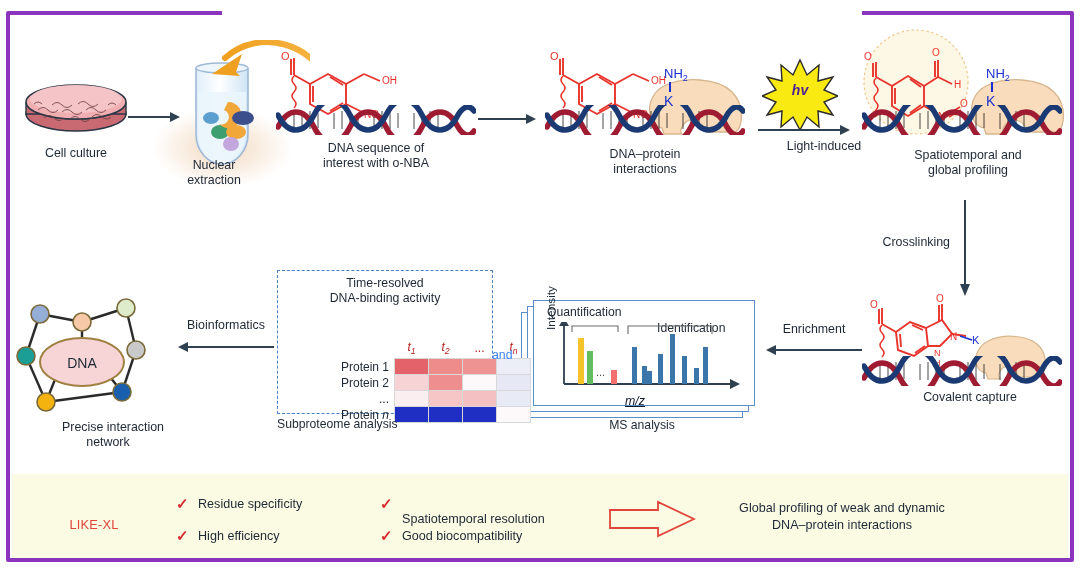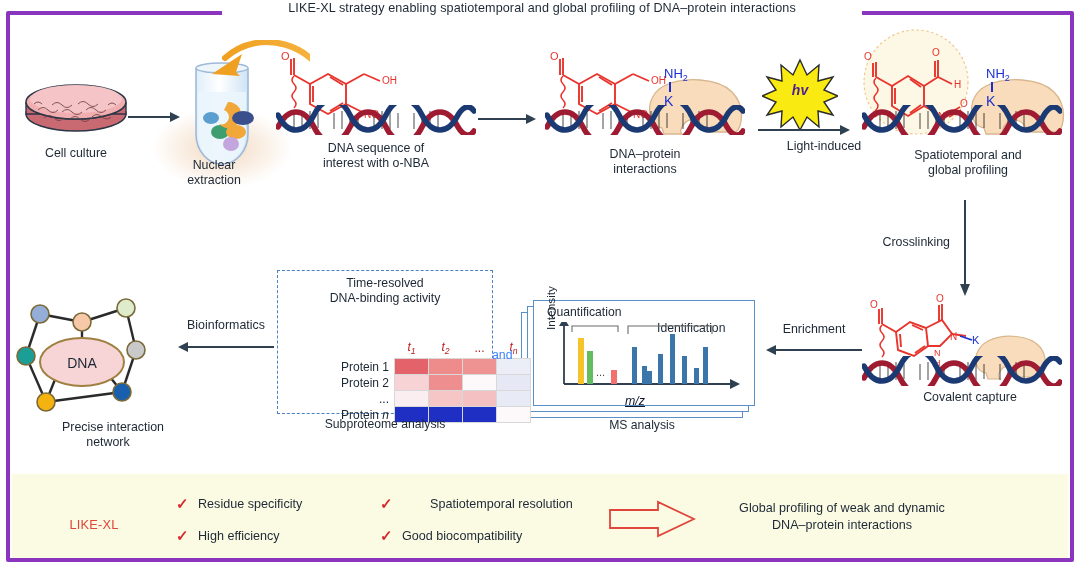--- a/index.html
+++ b/index.html
@@ -78,21 +78,21 @@
   table.heat td.rlab {
     font-size: 12px; color: #1d2835; text-align: right;
     padding-right: 5px; white-space: nowrap; border: none;
   }
   table.heat th {
     font-size: 12px; color: #b91c1c; font-weight: normal;
     height: 16px; padding: 0 0 2px 0; border: none;
   }
   .sub-cap {
     position: absolute; left: 277px; top: 417px; width: 216px;
-    text-align: center; font-size: 12.2px; color: #1d2835;
+    font-size: 12.2px; color: #1d2835;
   }
   .and-lab {
     position: absolute; left: 492px; top: 348px;
     font-size: 12.3px; color: #3b82f6;
   }
   
   .card {
     position: absolute; background: #ffffff;
     border: 1.6px solid #5b8fc9;
   }
@@ -138,21 +138,20 @@
   .sub { font-size: .72em; vertical-align: sub; }
   .ital { font-style: italic; }
 </style>
 </head>
 <body>
 
 <div id="canvas">
 
   <div class="frame"></div>
   <div class="title-mask"></div>
-  <div class="fig-title">LIKE-XL strategy enabling spatiotemporal and global profiling of DNA–protein interactions</div>
 
   <svg class="dish-wrap" viewBox="0 0 108 56">
     <ellipse cx="54" cy="36" rx="50" ry="17" fill="#c96a72" stroke="#2a3545" stroke-width="1.4"></ellipse>
     <path d="M4 36 L4 24 A50 17 0 0 0 104 24 L104 36 Z" fill="#c96a72" stroke="#2a3545" stroke-width="1.4"></path>
     <ellipse cx="54" cy="24" rx="50" ry="17" fill="#f0aeb1" stroke="#2a3545" stroke-width="1.4"></ellipse>
     <ellipse cx="54" cy="21" rx="46" ry="14" fill="#f5c4c6" stroke="none"></ellipse>
     <g stroke="#6b4146" stroke-width="1" fill="none" opacity=".85">
       <path d="M16 32 q5 -5 10 0 q5 5 10 0"></path>
         <path d="M40 34 q5 -5 10 0 q5 5 10 0"></path>
       <path d="M64 32 q5 -5 10 0 q5 5 10 0"></path>
@@ -552,21 +551,21 @@
   <div class="lab" style="left:12px; top:420px; width:170px;padding-left:32px;">Precise interaction</div>
   <div class="lab" style="left:0px; top:435px; width:170px;padding-left:46px;">network</div>
 
   <div class="ybar"></div>
   <div class="like-xl">LIKE-XL</div>
 
   <div class="chk" style="left:176px; top:495px;">✓</div>
   <div class="feat" style="left:198px; top:497px;">Residue specificity</div>
 
   <div class="chk" style="left:380px; top:495px;">✓</div>
-  <div class="feat" style="left:402px; top:497px;margin-left:28px;">Spatiotemporal resolution</div>
+  <div class="feat" style="left:402px; top:512px;">Spatiotemporal resolution</div>
 
   <div class="chk" style="left:176px; top:527px;">✓</div>
   <div class="feat" style="left:198px; top:529px;">High efficiency</div>
 
   <div class="chk" style="left:380px; top:527px;">✓</div>
   <div class="feat" style="left:402px; top:529px;">Good biocompatibility</div>
 
   <svg style="position:absolute; left:608px; top:500px;" width="88" height="38">
     <polygon points="2,10 50,10 50,2 86,19 50,36 50,28 2,28" fill="none" stroke="#e0443b" stroke-width="1.8"></polygon>
   </svg>

